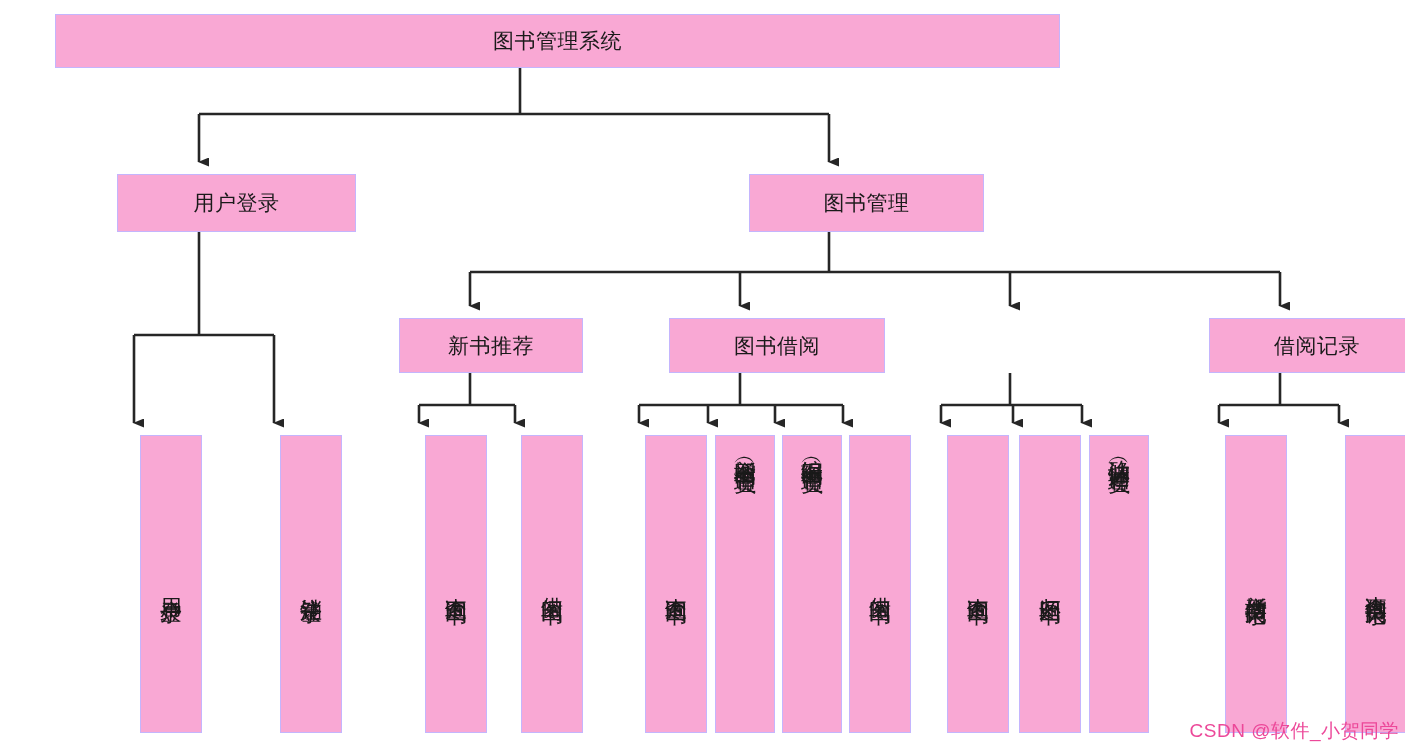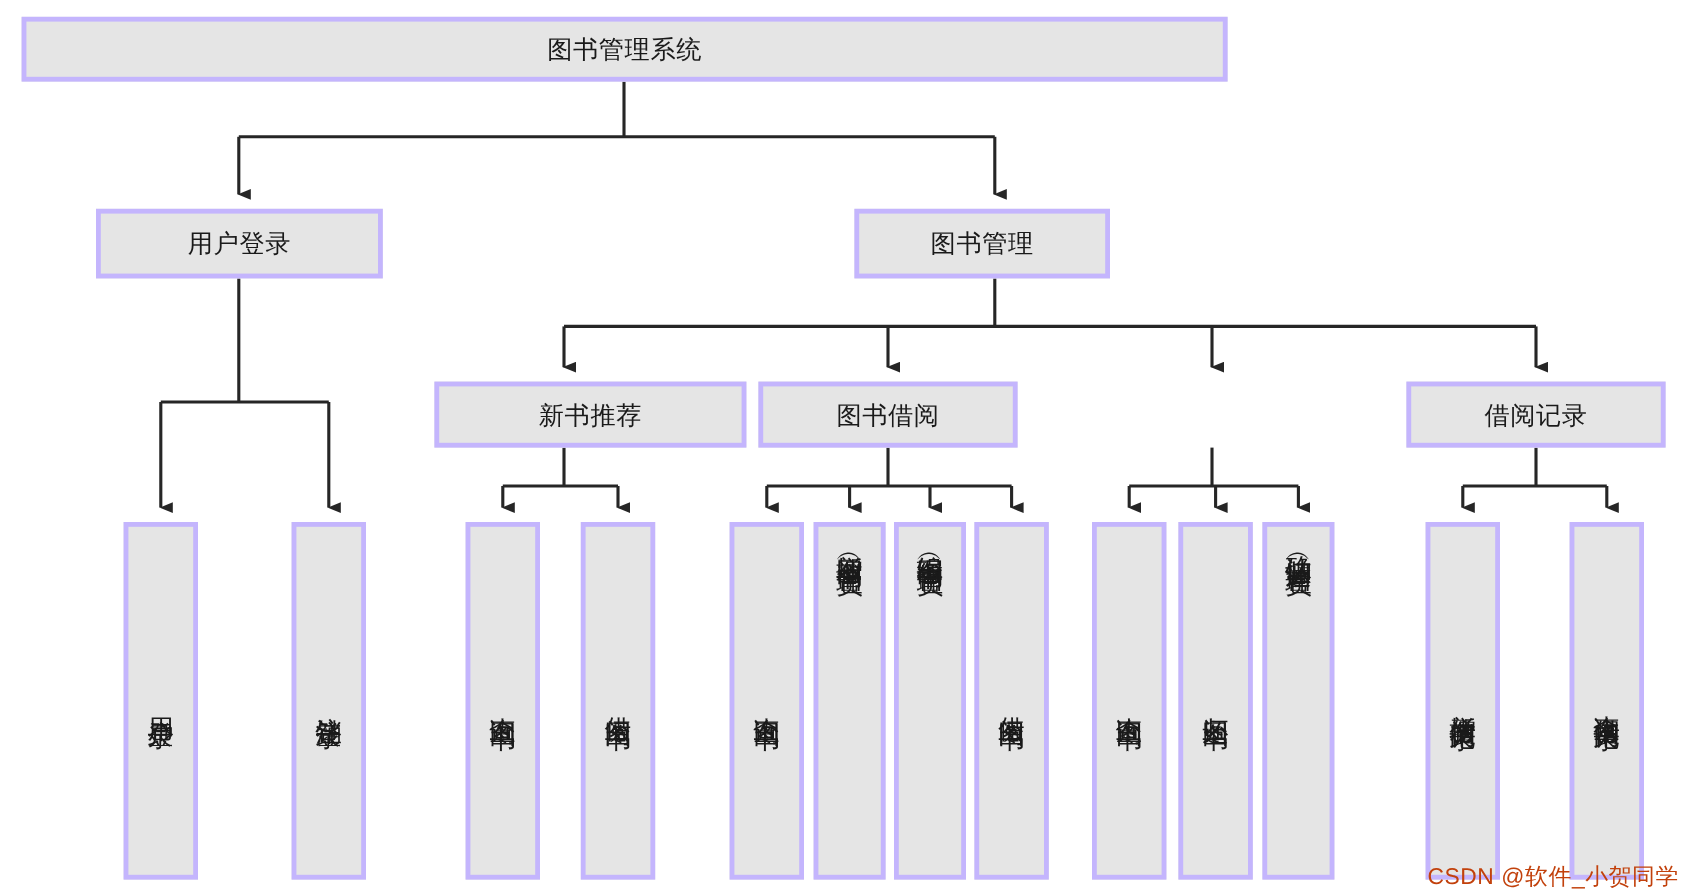--- a/index.html
+++ b/index.html
@@ -23,25 +23,26 @@
     position: absolute;
     left: 0;
     top: 0;
     width: 1405px;
     height: 747px;
     pointer-events: none;
   }
   .node {
     position: absolute;
     box-sizing: border-box;
-    background: #e5e5e5;
-    border: 4px solid #c4b5fd;
+    background: #f9a8d4;
+    border: 1px solid #c4b5fd;
     display: flex;
     align-items: center;
     justify-content: center;
+    margin-left: 37px;
   }
   .node.horiz {
     font-size: 21px;
     color: #1a1a1a;
     letter-spacing: 0.5px;
   }
   .node.vert {
     align-items: flex-start;
     justify-content: center;
     padding-top: 6px;
@@ -57,21 +58,21 @@
     color: #1a1a1a;
     line-height: 1.18;
     letter-spacing: 2px;
     white-space: nowrap;
   }
   .watermark {
     position: absolute;
     right: 6px;
     bottom: 3px;
     font-size: 19px;
-    color: #c2410c;
+    color: #ec4899;
     letter-spacing: 0.5px;
     white-space: nowrap;
   }
 </style>
 </head>
 <body>
 
 <div id="diagram-root">
 
   <svg class="edges" viewBox="0 0 1405 747">
@@ -117,25 +118,25 @@
       </g>
   </svg>
 
   <div class="node horiz" id="node-root" style="left: 18px; top: 14px; width: 1005px; height: 54px;">
     <span>图书管理系统</span>
   </div>
 
   <div class="node horiz" id="node-l2-0" style="left: 80px; top: 174px; width: 239px; height: 58px;">
     <span>用户登录</span>
   </div>
-  <div class="node horiz" id="node-l2-1" style="left: 712px; top: 174px; width: 213px; height: 58px;">
+  <div class="node horiz" id="node-l2-1" style="left: 712px; top: 174px; width: 235px; height: 58px;">
     <span>图书管理</span>
   </div>
 
-  <div class="node horiz" id="node-l3-0" style="left: 362px; top: 318px; width: 260px; height: 55px;">
+  <div class="node horiz" id="node-l3-0" style="left: 362px; top: 318px; width: 184px; height: 55px;">
     <span>新书推荐</span>
   </div>
   <div class="node horiz" id="node-l3-1" style="left: 632px; top: 318px; width: 216px; height: 55px; align-items: center;">
     <span>图书借阅</span>
   </div>
   <div class="node horiz" id="node-l3-3" style="left: 1172px; top: 318px; width: 216px; height: 55px;">
     <span>借阅记录</span>
   </div>
 
   <div class="node vert centered" id="node-leaf-0" style="left: 103px; top: 435px; width: 62px; height: 298px;">

